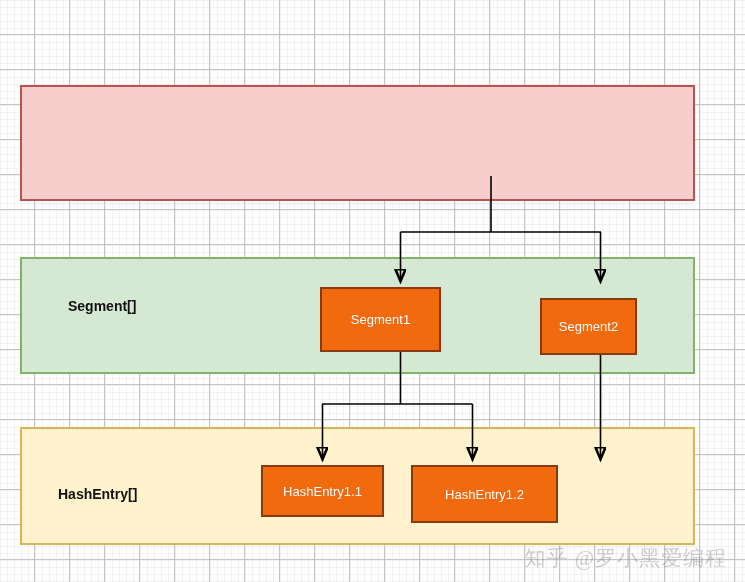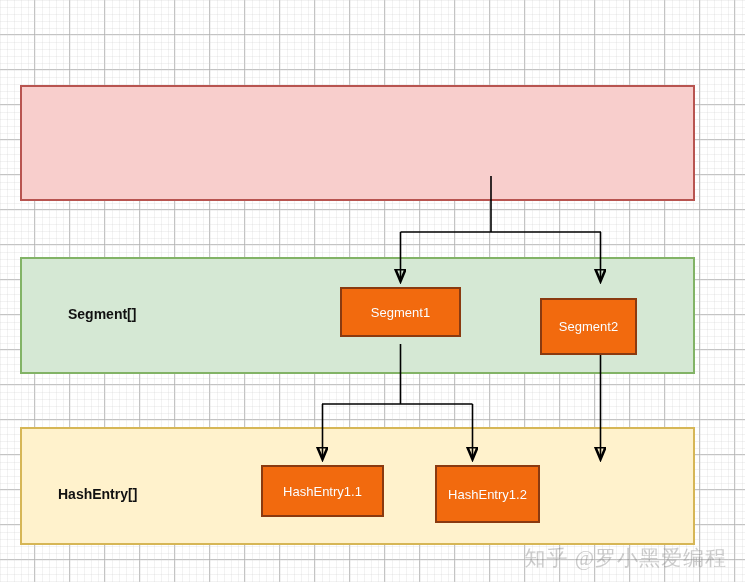--- a/index.html
+++ b/index.html
@@ -80,21 +80,21 @@
 
   .band-label {
     position: absolute;
     font-size: 14px;
     font-weight: bold;
     color: #111111;
     white-space: nowrap;
   }
   .label-segment-array {
     left: 68px;
-    top: 306px;
+    top: 298px;
   }
   .label-hashentry-array {
     left: 58px;
     top: 486px;
   }
 
   
   .node {
     position: absolute;
     box-sizing: border-box;
@@ -104,24 +104,24 @@
     font-size: 13px;
     display: flex;
     align-items: center;
     justify-content: center;
     text-align: center;
     white-space: nowrap;
     text-shadow: 0 0 1px rgba(0,0,0,0.12);
   }
 
   .node-chm     { left: 410px; top: 116px; width: 162px; height: 60px; }
-  .node-seg1    { left: 340px; top: 287px; width: 121px; height: 50px; }
+  .node-seg1    { left: 320px; top: 287px; width: 121px; height: 65px; }
   .node-seg2    { left: 540px; top: 298px; width: 97px; height: 57px; }
   .node-he11    { left: 261px; top: 465px; width: 123px; height: 52px; }
-  .node-he12    { left: 411px; top: 465px; width: 105px; height: 58px; margin-left: 24px; }
+  .node-he12    { left: 411px; top: 465px; width: 147px; height: 58px; }
   .node-he21    { left: 540px; top: 465px; width: 122px; height: 58px; }
 
   
   #connectors {
     position: absolute;
     left: 0;
     top: 0;
     width: 745px;
     height: 582px;
     pointer-events: none;

